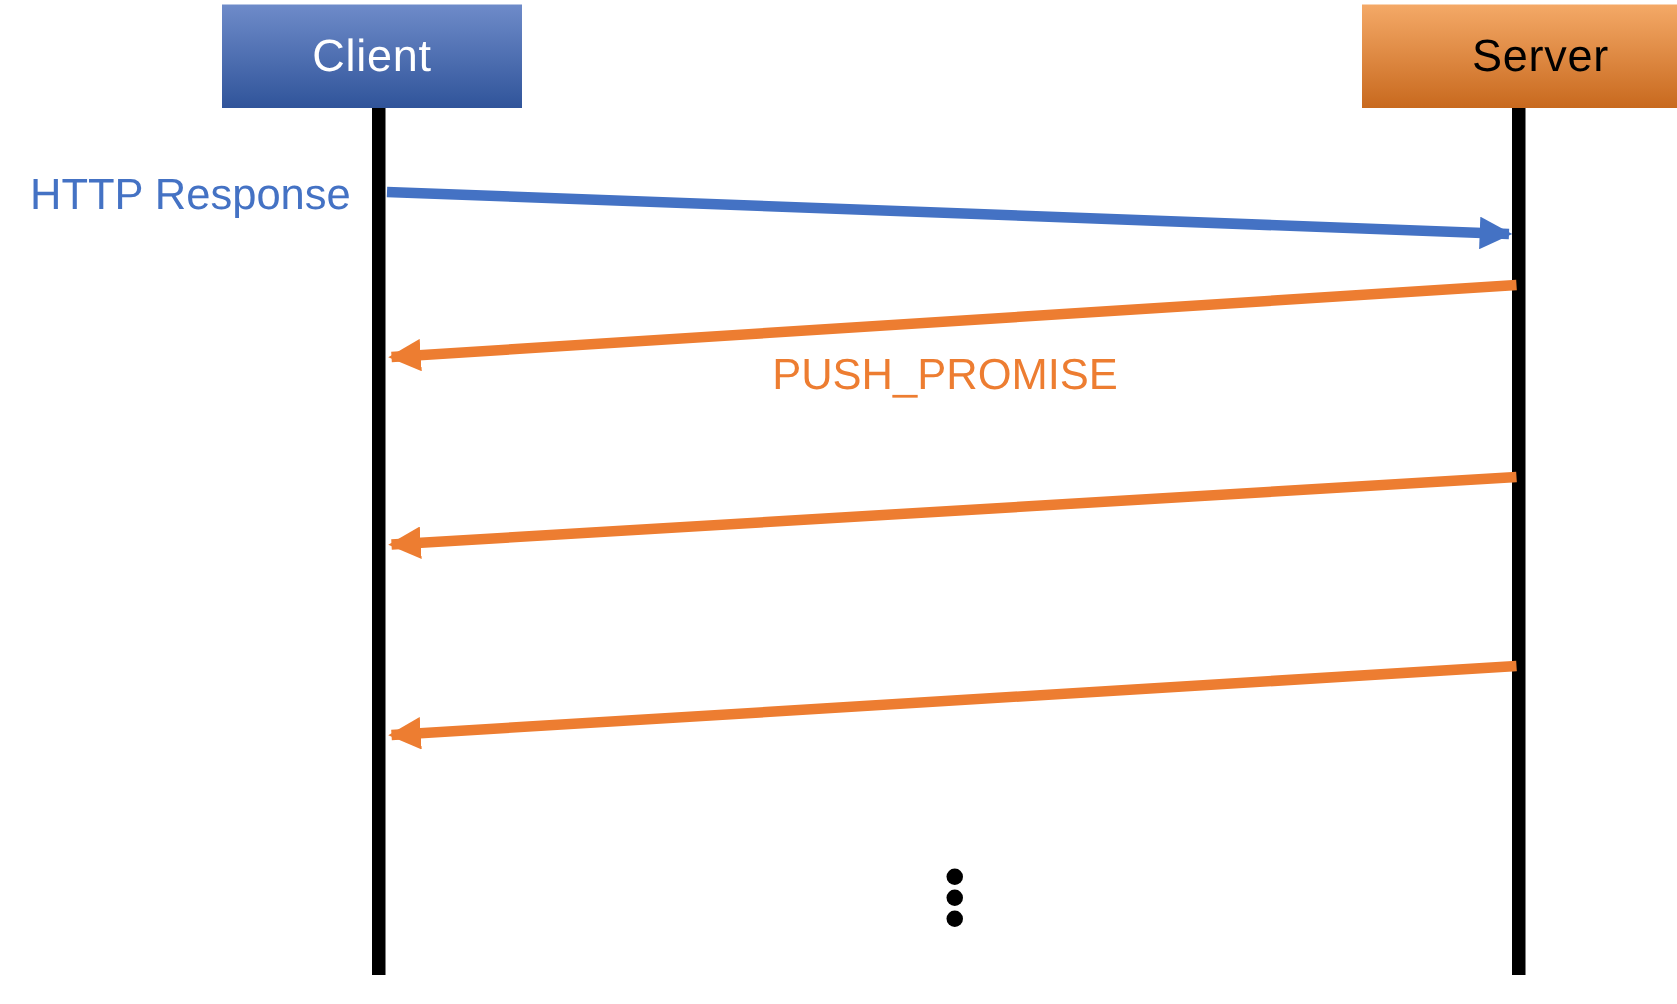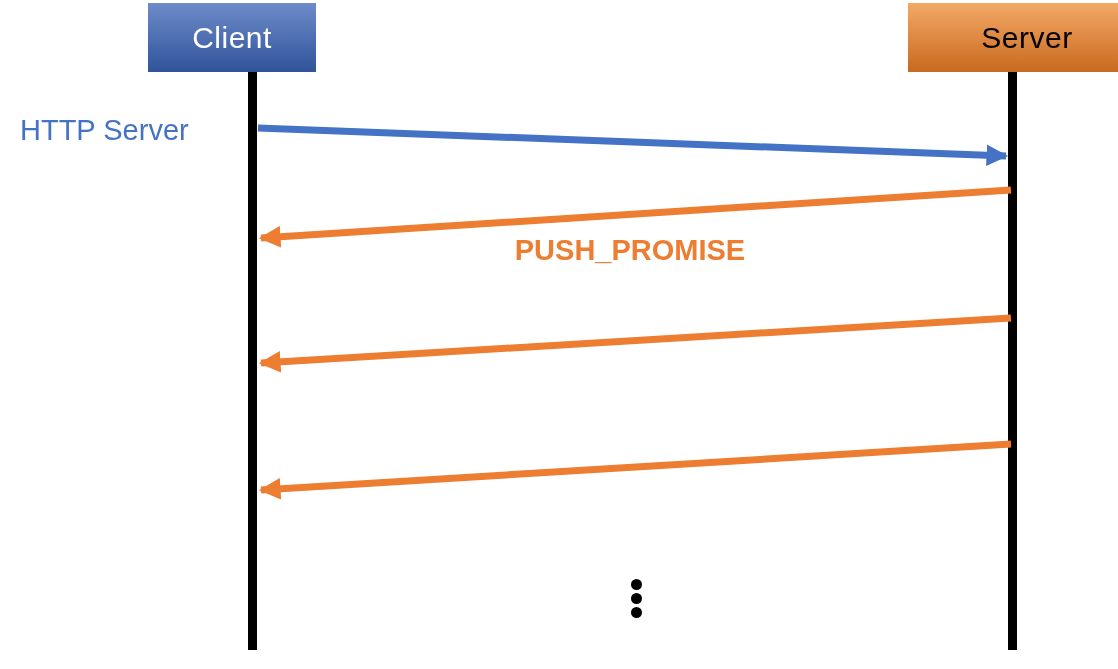--- a/index.html
+++ b/index.html
@@ -17,21 +17,21 @@
     top: 3px;
     height: 69px;
     display: flex;
     align-items: center;
     justify-content: center;
     font-size: 30px;
     letter-spacing: 0.5px;
   }
   .client-box {
     left: 148px;
-    width: 168px;
+    width: 200px;
     background: linear-gradient(#6e8bc9, #30549a);
     color: #ffffff;
   }
   .server-box {
     left: 908px;
     width: 238px;
     background: linear-gradient(#f4a967, #c8691e);
     color: #000000;
   }
   .lifeline {
@@ -53,21 +53,21 @@
   svg.arrows line { stroke-width: 7; }
   .msg-label {
     position: absolute;
     font-size: 29px;
     white-space: nowrap;
   }
   .label-blue { color: #4472c4; }
   .label-orange { color: #ed7d31; }
   .lbl-http-request { left: 20px; top: 114px; }
   .lbl-center { left: 330px; width: 600px; text-align: center; }
-  .lbl-push-promise { top: 234px; font-weight: bold; }
+  .lbl-push-promise { top: 234px; }
   .lbl-http-response { top: 360px; }
   .lbl-push-data { top: 486px; }
   .ellipsis {
     position: absolute;
     left: 631px;
     width: 11px;
   }
   .dot {
     position: absolute;
     left: 0;
@@ -103,21 +103,21 @@
       <marker id="head-orange" viewBox="0 0 10 10" refX="9" refY="5" markerWidth="3.1" markerHeight="3.1" orient="auto">
         <path d="M0,0 L10,5 L0,10 z" fill="#ED7D31"></path>
       </marker>
     </defs>
     <line x1="258" y1="128" x2="1006" y2="156" marker-end="url(#head-blue)" stroke="#4472C4"></line>
     <line x1="1011" y1="190" x2="261" y2="238" marker-end="url(#head-orange)" stroke="#ED7D31"></line>
     <line x1="1011" y1="318" x2="261" y2="363" marker-end="url(#head-orange)" stroke="#ED7D31"></line>
     <line x1="1011" y1="444" x2="261" y2="490" marker-end="url(#head-orange)" stroke="#ED7D31"></line>
   </svg>
 
-  <div class="msg-label label-blue lbl-http-request">HTTP Server</div>
+  <div class="msg-label label-blue lbl-http-request">HTTP Response</div>
   <div class="msg-label label-orange lbl-center lbl-push-promise">PUSH_PROMISE</div>
 
   <div class="ellipsis">
     <div class="dot dot1"></div>
     <div class="dot dot2"></div>
     <div class="dot dot3"></div>
   </div>
 
 </div>
 

